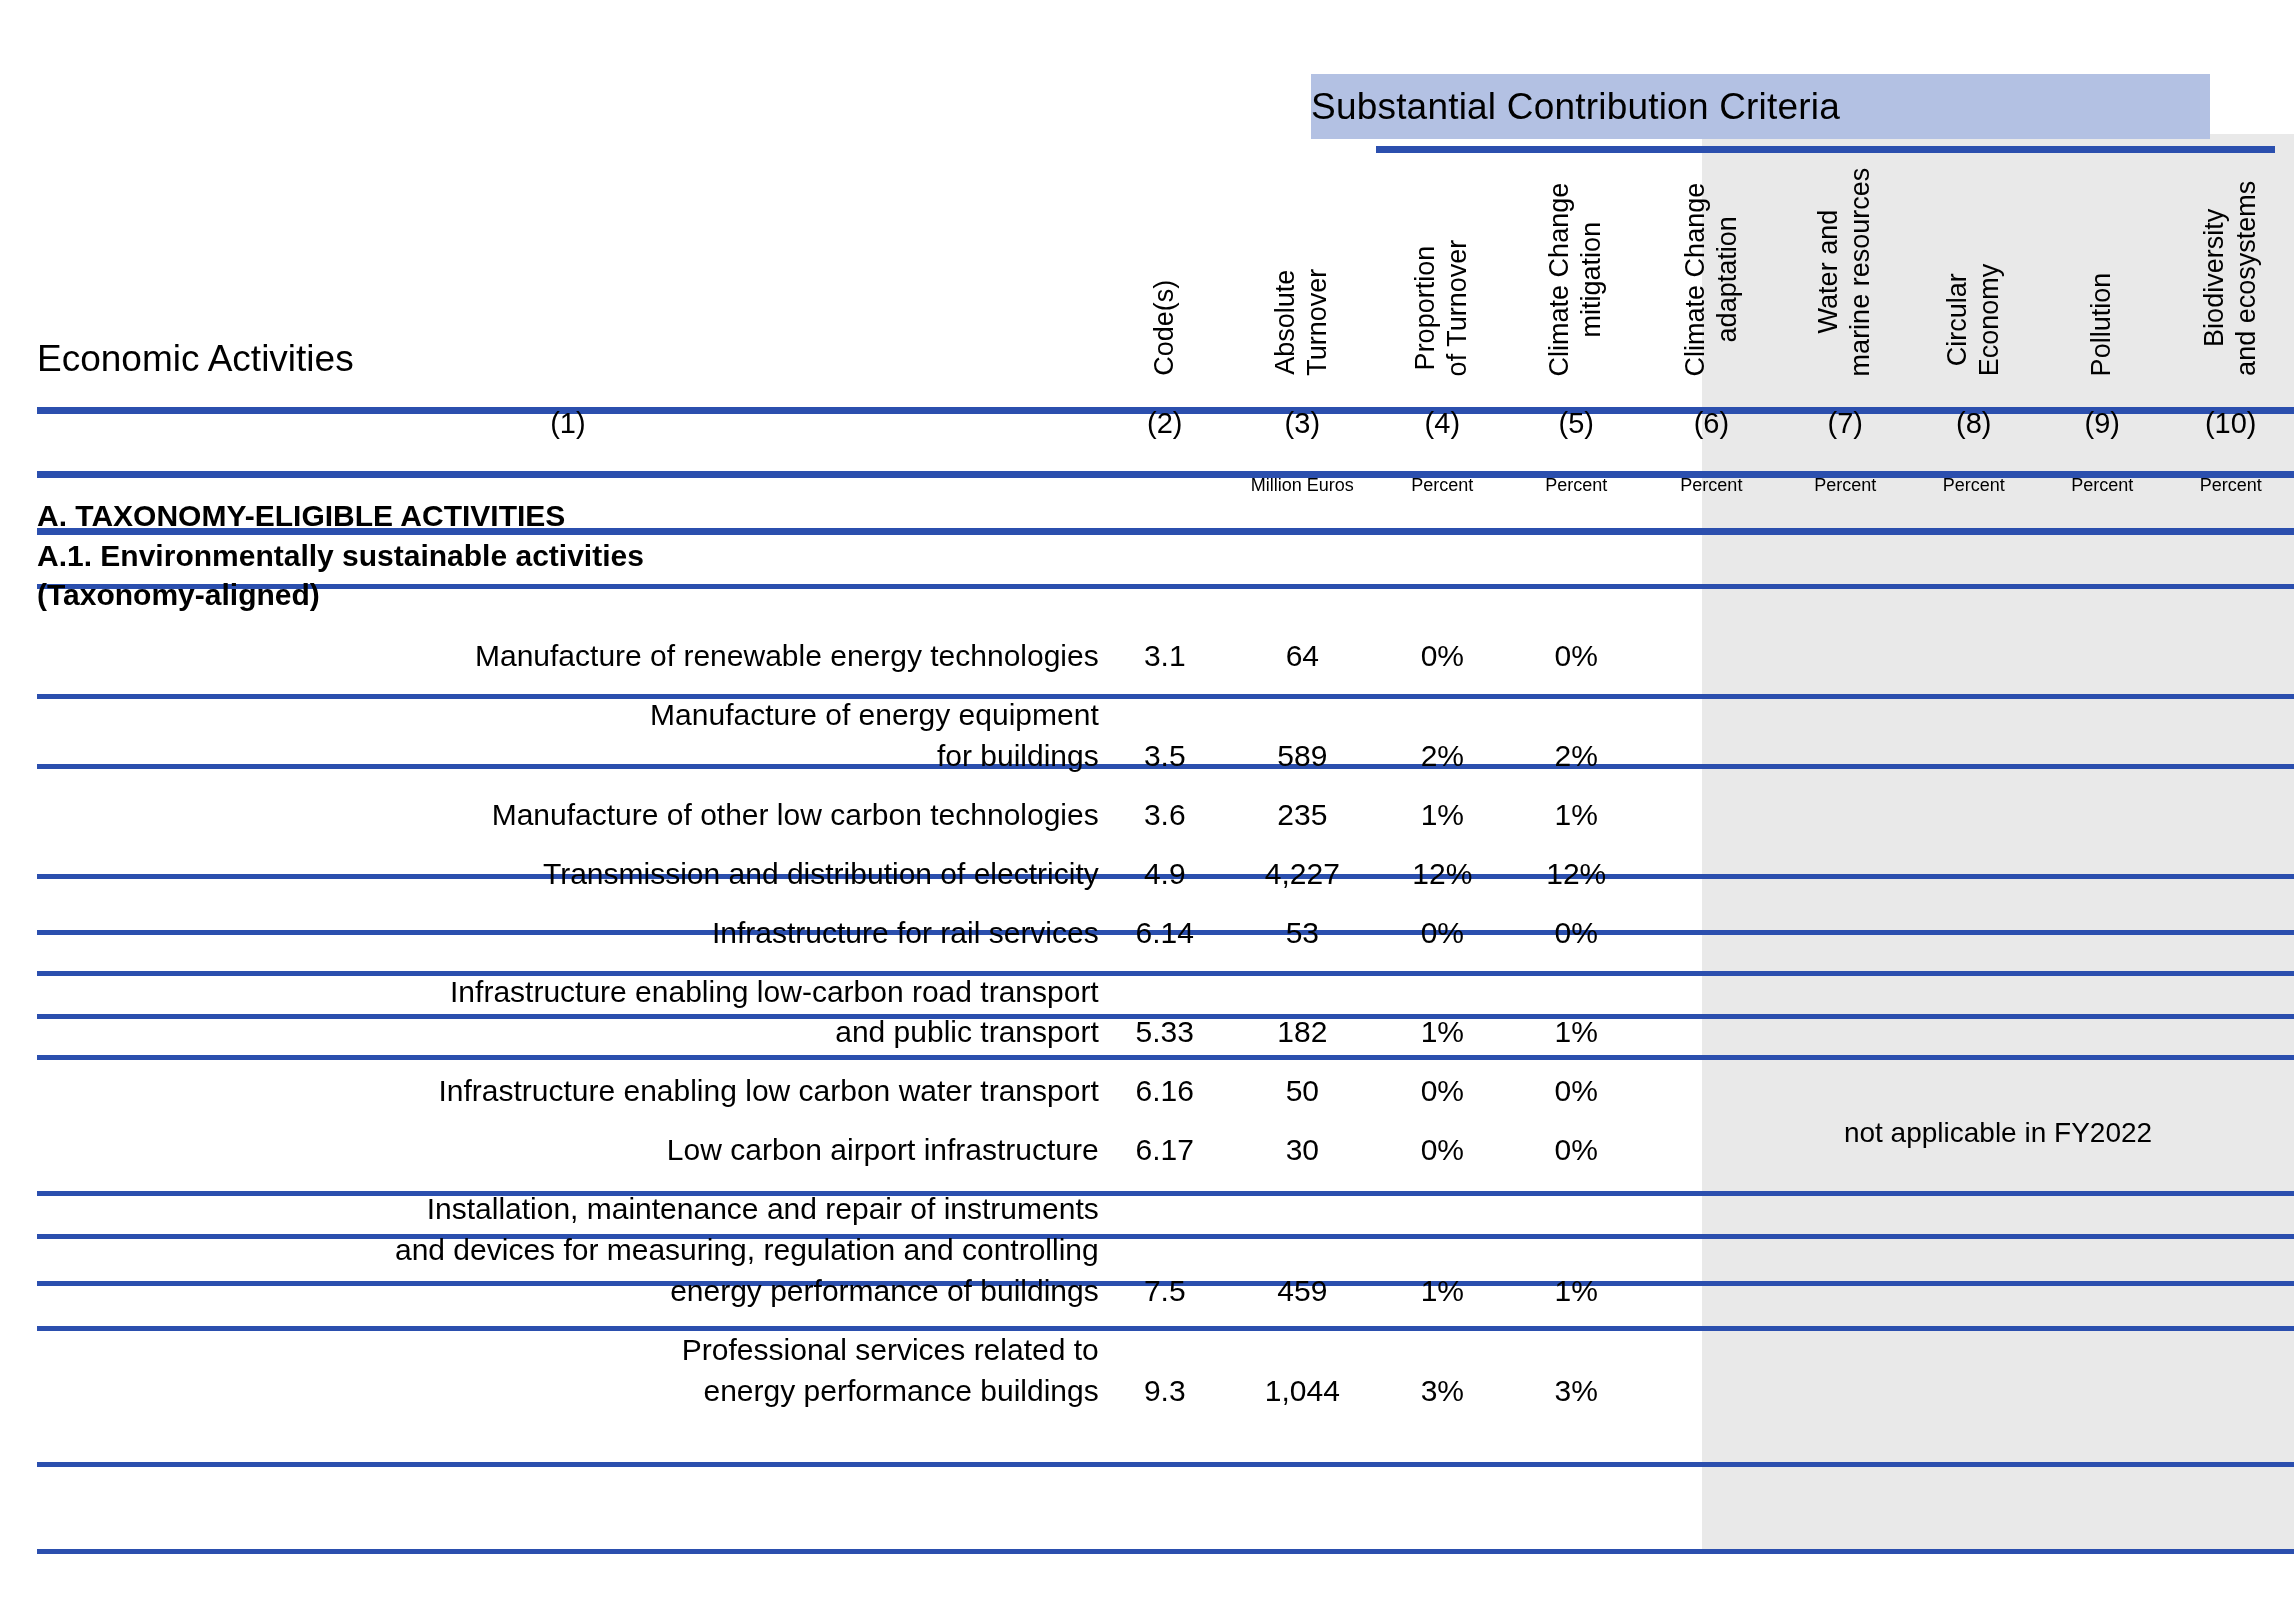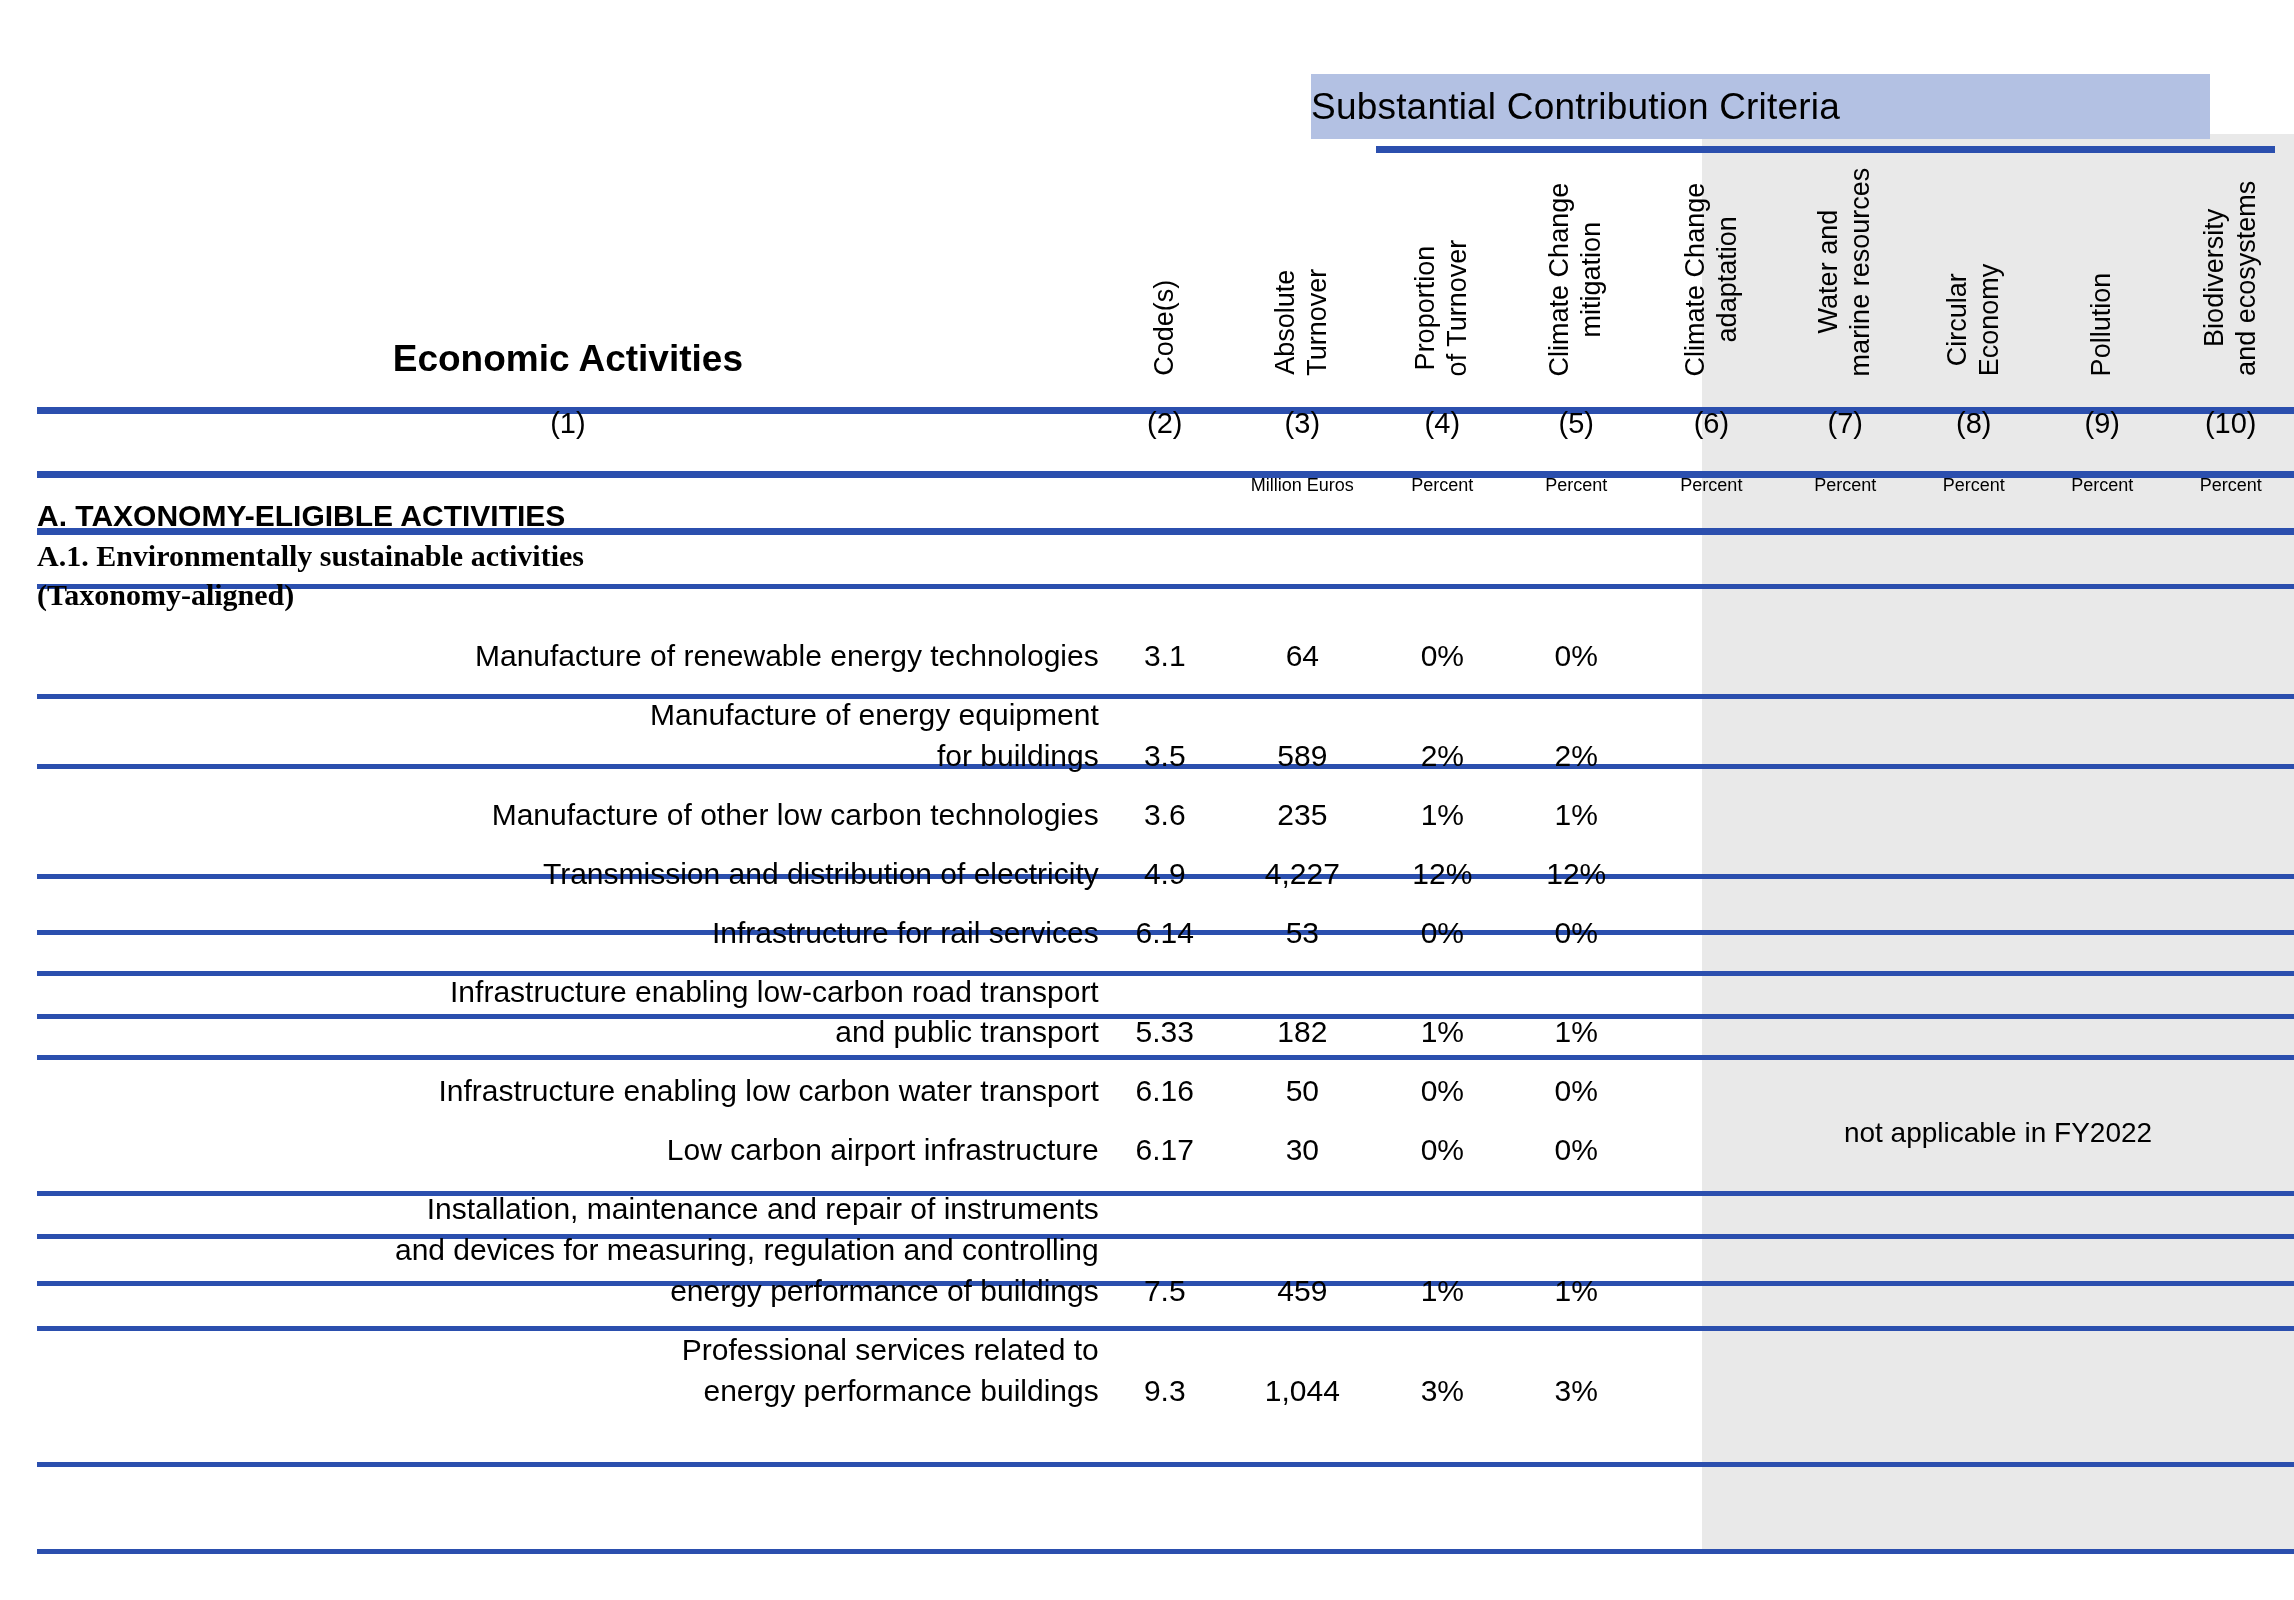--- a/index.html
+++ b/index.html
@@ -86,24 +86,24 @@
   col.c-cca  { width: 115px; }
   col.c-wat  { width: 106px; }
   col.c-cir  { width: 106px; }
   col.c-pol  { width: 106px; }
   col.c-bio  { width: 106px; }
 
   
   .hdr-row { height: 380px; }
 
   .activities-title {
-    text-align: center;
+    text-align: left;
     vertical-align: middle;
     font-size: 37px;
-    font-weight: bold;
+    font-weight: normal;
     padding-bottom: 113px;
   }
 
   .vhdr {
     vertical-align: bottom;
     text-align: center;
     height: 380px;
     position: relative;
   }
   .vhdr-inner {
@@ -133,21 +133,21 @@
 
   
   .sect td {
     font-size: 30px;
     font-weight: bold;
     padding-top: 13.4px;
     padding-bottom: 9.6px;
     vertical-align: middle;
     line-height: 1.32;
   }
-  .sect.two-line td { padding-bottom: 11.5px; font-family: Liberation Serif, serif; }
+  .sect.two-line td { padding-bottom: 11.5px; }
 
   
   .datarow td {
     font-size: 30px;
     vertical-align: bottom;
     line-height: 1.36;
   }
   .datarow td.act {
     text-align: right;
     padding-top: 9.6px;

